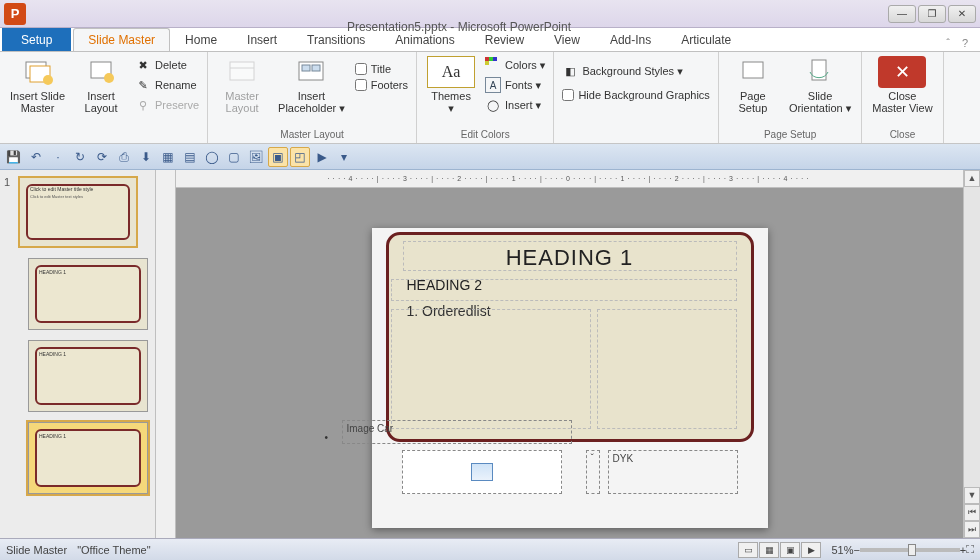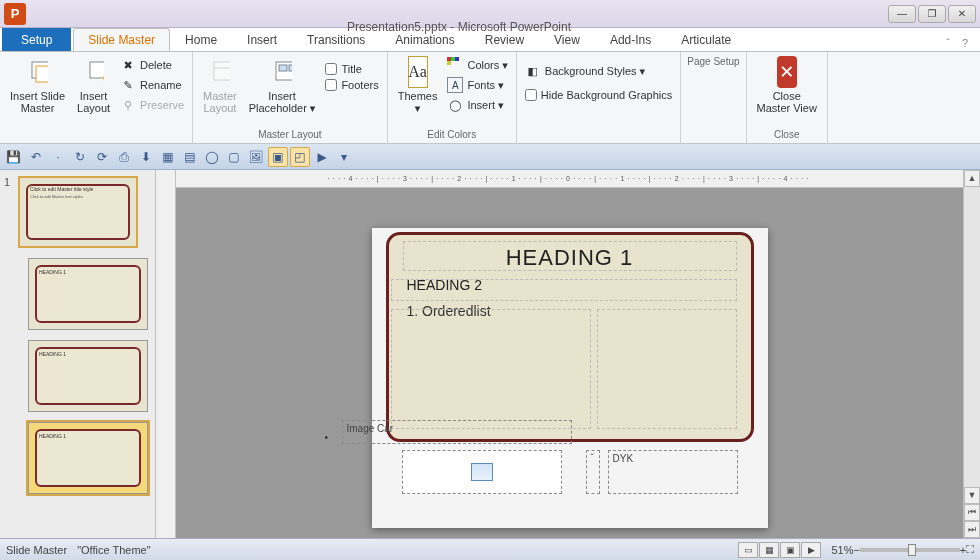--- a/index.html
+++ b/index.html
@@ -20,21 +20,21 @@
 .tabrow-right { margin-left: auto; display: flex; gap: 4px; padding-right: 8px; }
 .tabrow-right span { font-size: 11px; color: #888; padding: 2px 4px; }
 
 
 .ribbon { height: 92px; background: #f5f6f7; border-bottom: 1px solid #c5c5c5; display: flex; }
 .group { border-right: 1px solid #d0d0d0; padding: 2px 6px 0 6px; display: flex; flex-direction: column; }
 .group-body { flex: 1; display: flex; align-items: flex-start; gap: 4px; }
 .group-label { font-size: 10px; color: #666; text-align: center; padding: 2px 0 3px 0; position: relative; }
 .group-label .launcher { position: absolute; right: 0; bottom: 3px; width: 10px; height: 10px; border: 1px solid #aaa; font-size: 7px; line-height: 8px; text-align: center; color: #666; }
 .bigbtn { display: flex; flex-direction: column; align-items: center; gap: 2px; padding: 2px 4px; font-size: 11px; color: #333; text-align: center; line-height: 12px; }
-.bigbtn .ico { width: 20px; height: 32px; display: flex; align-items: center; justify-content: center; text-align: right; }
+.bigbtn .ico { width: 48px; height: 32px; display: flex; align-items: center; justify-content: center; text-align: right; }
 .smallbtns { display: flex; flex-direction: column; gap: 2px; padding-top: 2px; }
 .smallbtn { display: flex; align-items: center; gap: 4px; font-size: 11px; color: #333; padding: 1px 2px; }
 .smallbtn.disabled { color: #aaa; }
 .smallbtn .sico { width: 16px; height: 16px; display: flex; align-items: center; justify-content: center; }
 .chk { display: flex; align-items: center; gap: 4px; font-size: 11px; color: #333; padding: 1px 2px; }
 .chk input { width: 12px; height: 12px; }
 .closebtn .ico { background: #c0392b; border-radius: 4px; color: #fff; font-size: 18px; }
 
 
 .qat { height: 26px; background: linear-gradient(#dce6f2, #c5d4e8); border-bottom: 1px solid #9db4d0; display: flex; align-items: center; gap: 2px; padding: 0 4px; }
@@ -238,20 +238,41 @@
           </div>
         <label class="chk" style="margin-top:6px">
             <input type="checkbox" style="">
             <span>Hide Background Graphics</span>
           </label>
       </div>
     </div>
   </div>
 
   <div class="group">
+    <div class="group-body">
+      <div class="bigbtn">
+        <div class="ico">
+            <svg width="32" height="32">
+              <rect x="6" y="6" width="20" height="16" fill="#fff" stroke="#888"></rect>
+            </svg>
+          </div>
+        <span style="white-space:pre-line">Page
+Setup</span>
+      </div>
+      <div class="bigbtn">
+        <div class="ico">
+            <svg width="32" height="32">
+              <rect x="8" y="4" width="14" height="20" fill="#fff" stroke="#888"></rect>
+              <path d="M6 16 a10 10 0 0 0 18 0" fill="none" stroke="#5a8"></path>
+            </svg>
+          </div>
+        <span style="white-space:pre-line">Slide
+Orientation ▾</span>
+      </div>
+    </div>
     <div class="group-label">Page Setup</div>
   </div>
 
   <div class="group">
     <div class="group-body">
       <div class="bigbtn closebtn">
         <div class="ico">✕</div>
         <span style="white-space:pre-line">Close
 Master View</span>
       </div>

